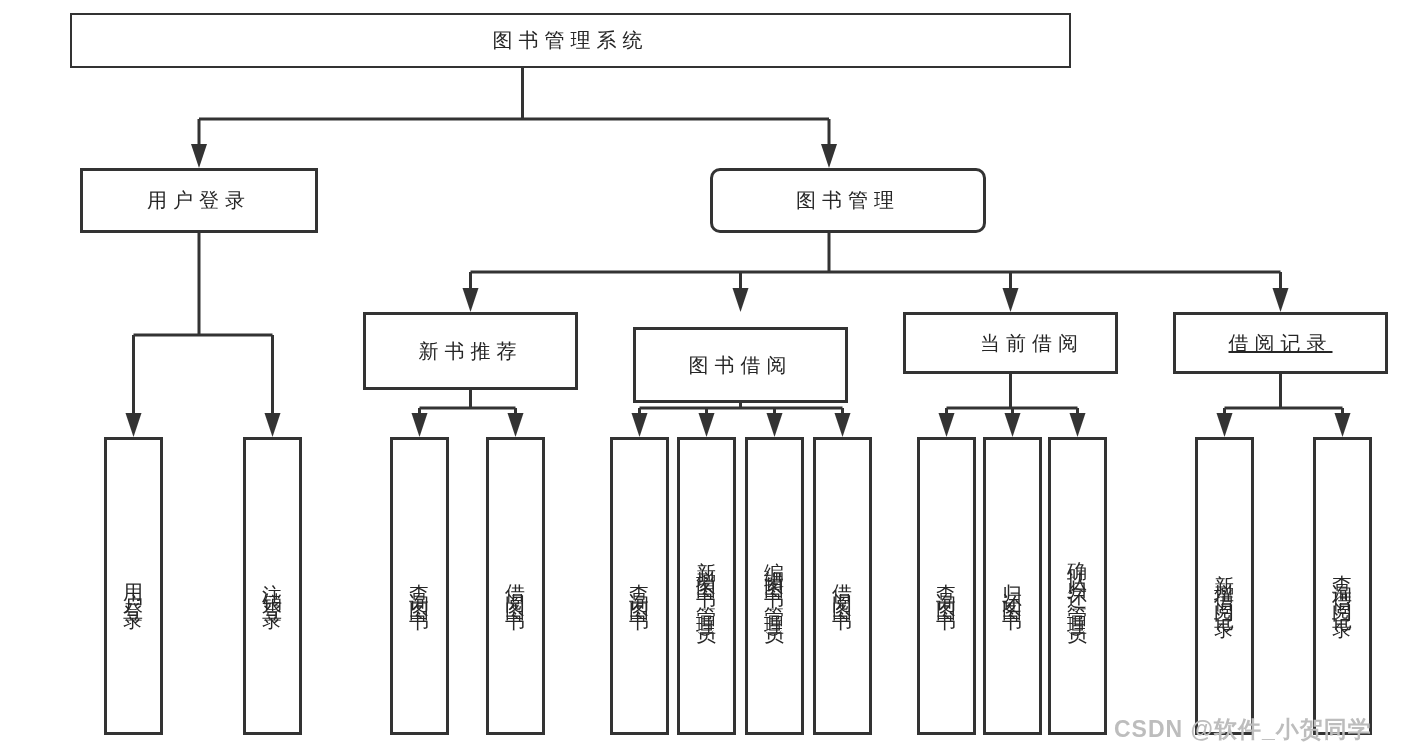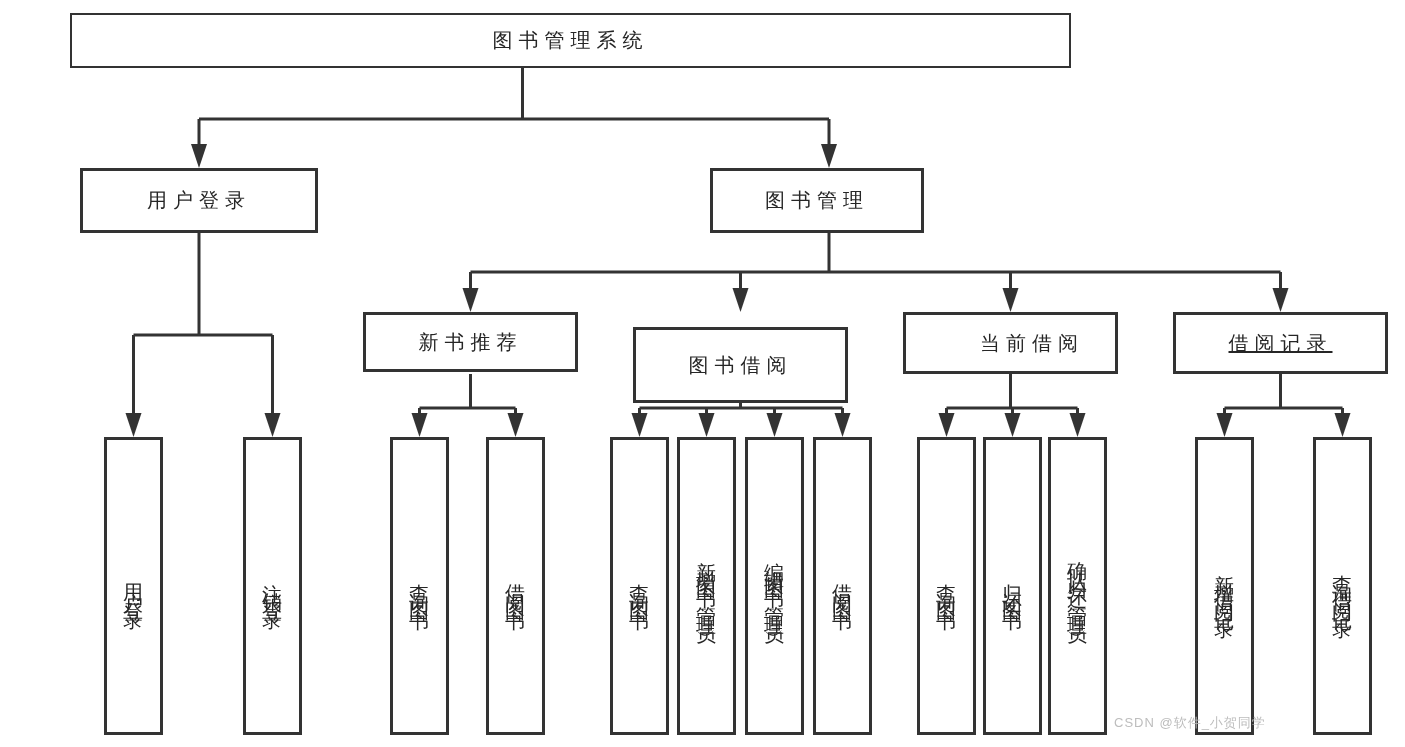--- a/index.html
+++ b/index.html
@@ -39,25 +39,26 @@
     writing-mode:vertical-rl;
     text-orientation:mixed;
     font-size:20px;
     letter-spacing:9px;
     line-height:1;
     white-space:nowrap;
   }
   .watermark {
     position:absolute;
     left:1114px; top:714px;
-    font-size:13px;
+    font-size:23px;
     letter-spacing:1px;
     color:var(--wm,#bdbdbd);
     z-index:5;
     white-space:nowrap;
+    font-weight:bold;
   }
 </style>
 </head>
 <body>
 
 <div class="stage">
 
   <svg class="connectors" width="1405" height="747" viewBox="0 0 1405 747" aria-hidden="true">
     <path fill="none" stroke="currentColor" stroke-width="3" d="
       M522.5 68 V119 M199 119 H829 M199 119 V150 M829 119 V150
@@ -86,23 +87,23 @@
       <polygon points="1004.5,413 1020.5,413 1012.5,437"></polygon>
       <polygon points="1069.5,413 1085.5,413 1077.5,437"></polygon>
       <polygon points="1216.5,413 1232.5,413 1224.5,437"></polygon>
       <polygon points="1334.5,413 1350.5,413 1342.5,437"></polygon>
     </g>
   </svg>
 
   <div class="node root" style="left:22px; top:13px; width:1001px; height:55px;margin-left:48px;">图书管理系统</div>
 
   <div class="node" style="left:80px; top:168px; width:238px; height:65px;">用户登录</div>
-  <div class="node" style="left:710px; top:168px; width:214px; height:65px;">图书管理</div>
+  <div class="node" style="left:710px; top:168px; width:276px; height:65px;border-radius:10px;">图书管理</div>
 
-  <div class="node" style="left:363px; top:312px; width:215px; height:60px;">新书推荐</div>
+  <div class="node" style="left:363px; top:312px; width:215px; height:78px;">新书推荐</div>
   <div class="node" style="left:633px; top:312px; width:215px; height:76px;margin-top:15px;">图书借阅</div>
   <div class="node" style="left:903px; top:312px; width:215px; height:62px;padding-left:43px;">当前借阅</div>
   <div class="node" style="left:1173px; top:312px; width:215px; height:62px;text-decoration:underline;">借阅记录</div>
 
   <div class="vnode" style="left:104px; top:437px; width:59px; height:298px;">
     <span class="vtext">用户登录</span>
   </div>
   <div class="vnode" style="left:243px; top:437px; width:59px; height:298px;">
     <span class="vtext">注销登录</span>
   </div>

